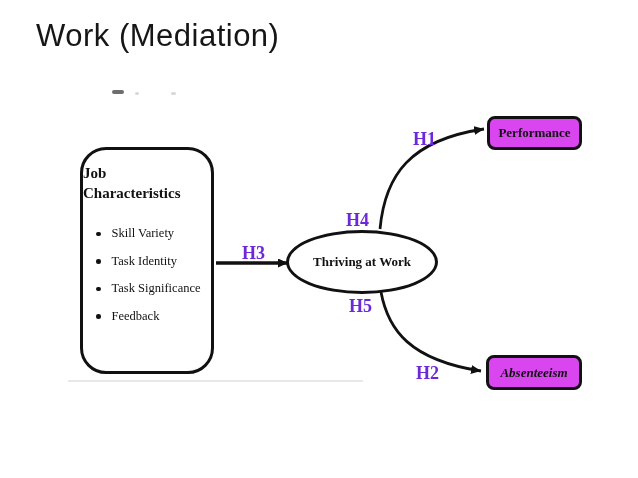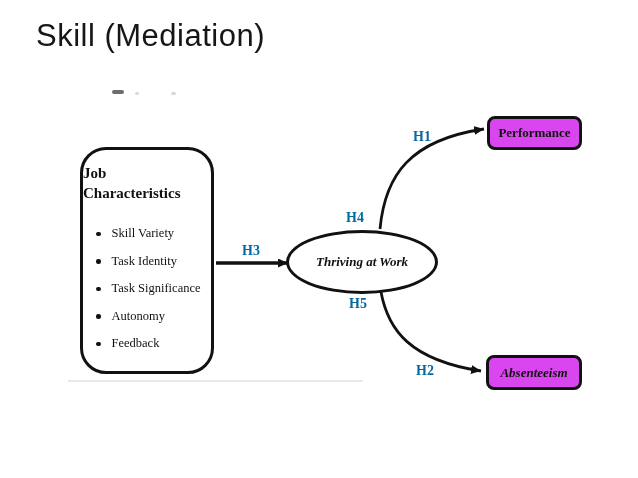--- a/index.html
+++ b/index.html
@@ -90,21 +90,20 @@
     height: 64px;
     box-sizing: border-box;
     border: 3.5px solid #111111;
     border-radius: 50%;
     background: #ffffff;
     display: flex;
     align-items: center;
     justify-content: center;
     font-size: 13px;
     font-weight: bold;
-    font-style: italic;
   }
 
   .outcome-box {
     position: absolute;
     box-sizing: border-box;
     border: 3px solid #111111;
     border-radius: 8px;
     background: #d946ef;
     display: flex;
     align-items: center;
@@ -121,36 +120,36 @@
   .outcome-box.absenteeism {
     left: 486px;
     top: 355px;
     width: 96px;
     height: 35px;
     font-style: italic;
   }
 
   .h-label {
     position: absolute;
-    font-size: 14px;
-    font-weight: bold;
-    color: #0369a1;
+    font-size: 18px;
+    font-weight: bold;
+    color: #6d28d9;
   }
   .h-label.h1 { left: 413px; top: 129px; }
   .h-label.h2 { left: 416px; top: 363px; }
   .h-label.h3 { left: 242px; top: 243px; }
   .h-label.h4 { left: 346px; top: 210px; }
   .h-label.h5 { left: 349px; top: 296px; }
 </style>
 </head>
 <body>
 
 <div class="stage">
 
-  <h1 class="slide-title">Skill (Mediation)</h1>
+  <h1 class="slide-title">Work (Mediation)</h1>
 
   <div class="artifact dark" style="left:112px; top:90px; width:12px; height:4px;"></div>
   <div class="artifact light" style="left:135px; top:92px; width:4px; height:3px;"></div>
   <div class="artifact light" style="left:171px; top:92px; width:5px; height:3px;"></div>
   <div class="artifact line" style="left:68px;  top:380px; width:295px; height:2px;"></div>
 
   <svg class="arrows" viewBox="0 0 638 478" xmlns="http://www.w3.org/2000/svg" aria-hidden="true">
     <defs>
       <marker id="arrowhead" markerUnits="userSpaceOnUse" markerWidth="11" markerHeight="10" refX="10" refY="4.5" orient="auto">
         <path d="M0,0 L10,4.5 L0,9 Z" fill="#111111"></path>
@@ -177,24 +176,20 @@
       <li>
         <span class="bullet-dot"></span>
         <span>Task Identity</span>
       </li>
       <li>
         <span class="bullet-dot"></span>
         <span>Task Significance</span>
       </li>
       <li>
         <span class="bullet-dot"></span>
-        <span>Autonomy</span>
-      </li>
-      <li>
-        <span class="bullet-dot"></span>
         <span>Feedback</span>
       </li>
     </ul>
   </div>
 
   <div class="mediator-ellipse">
     <span>Thriving at Work</span>
   </div>
 
   <div class="outcome-box performance">

